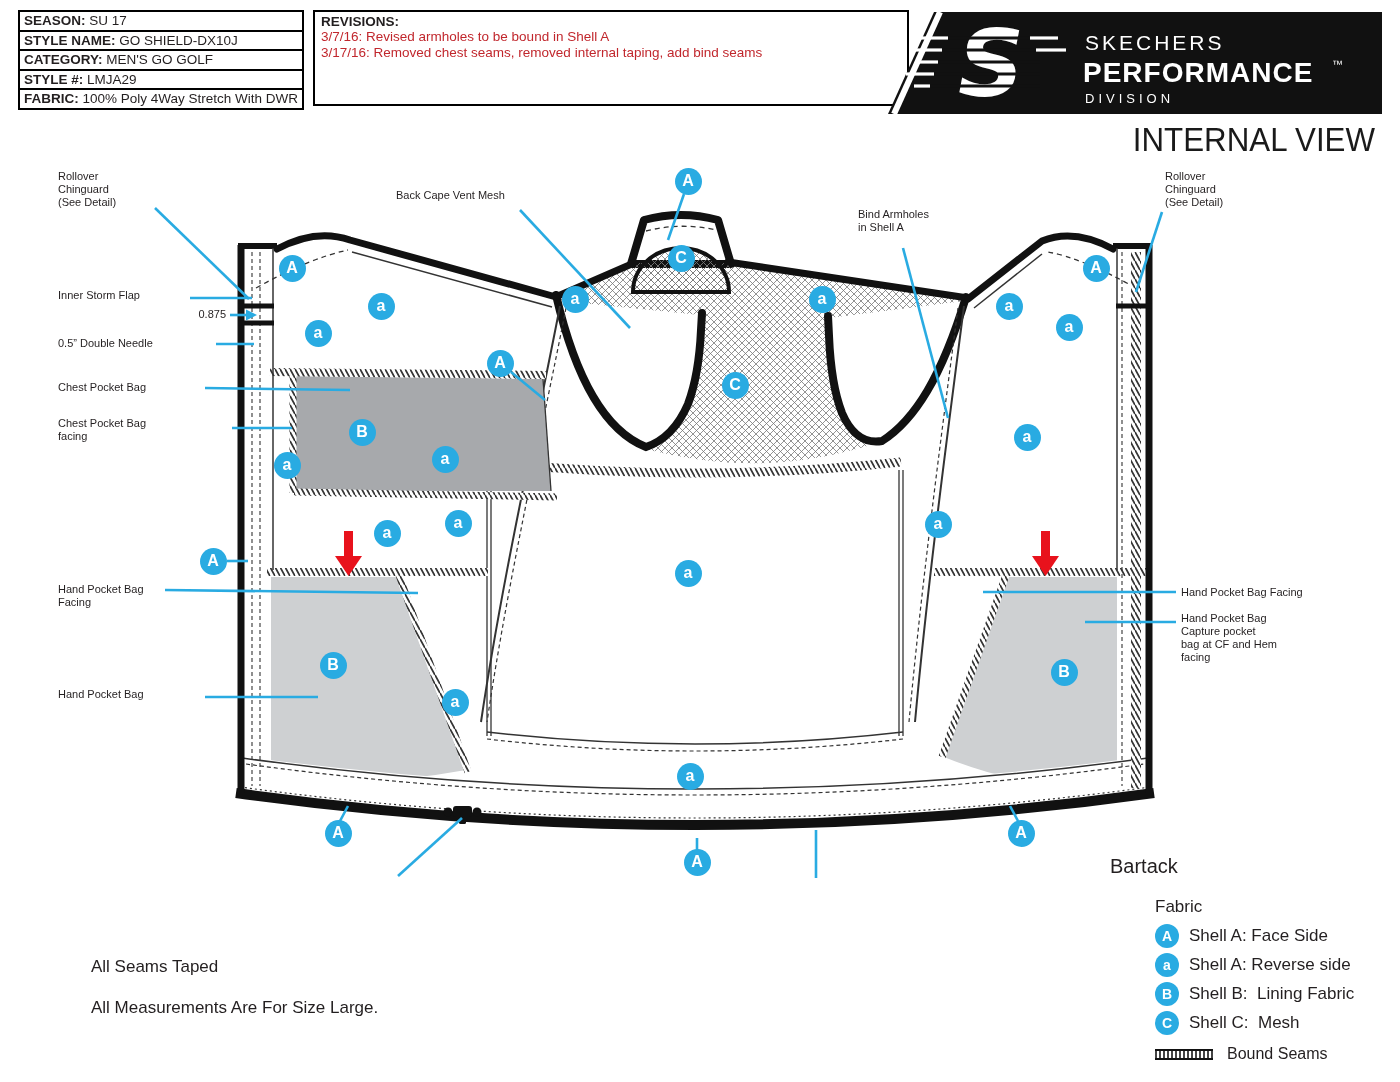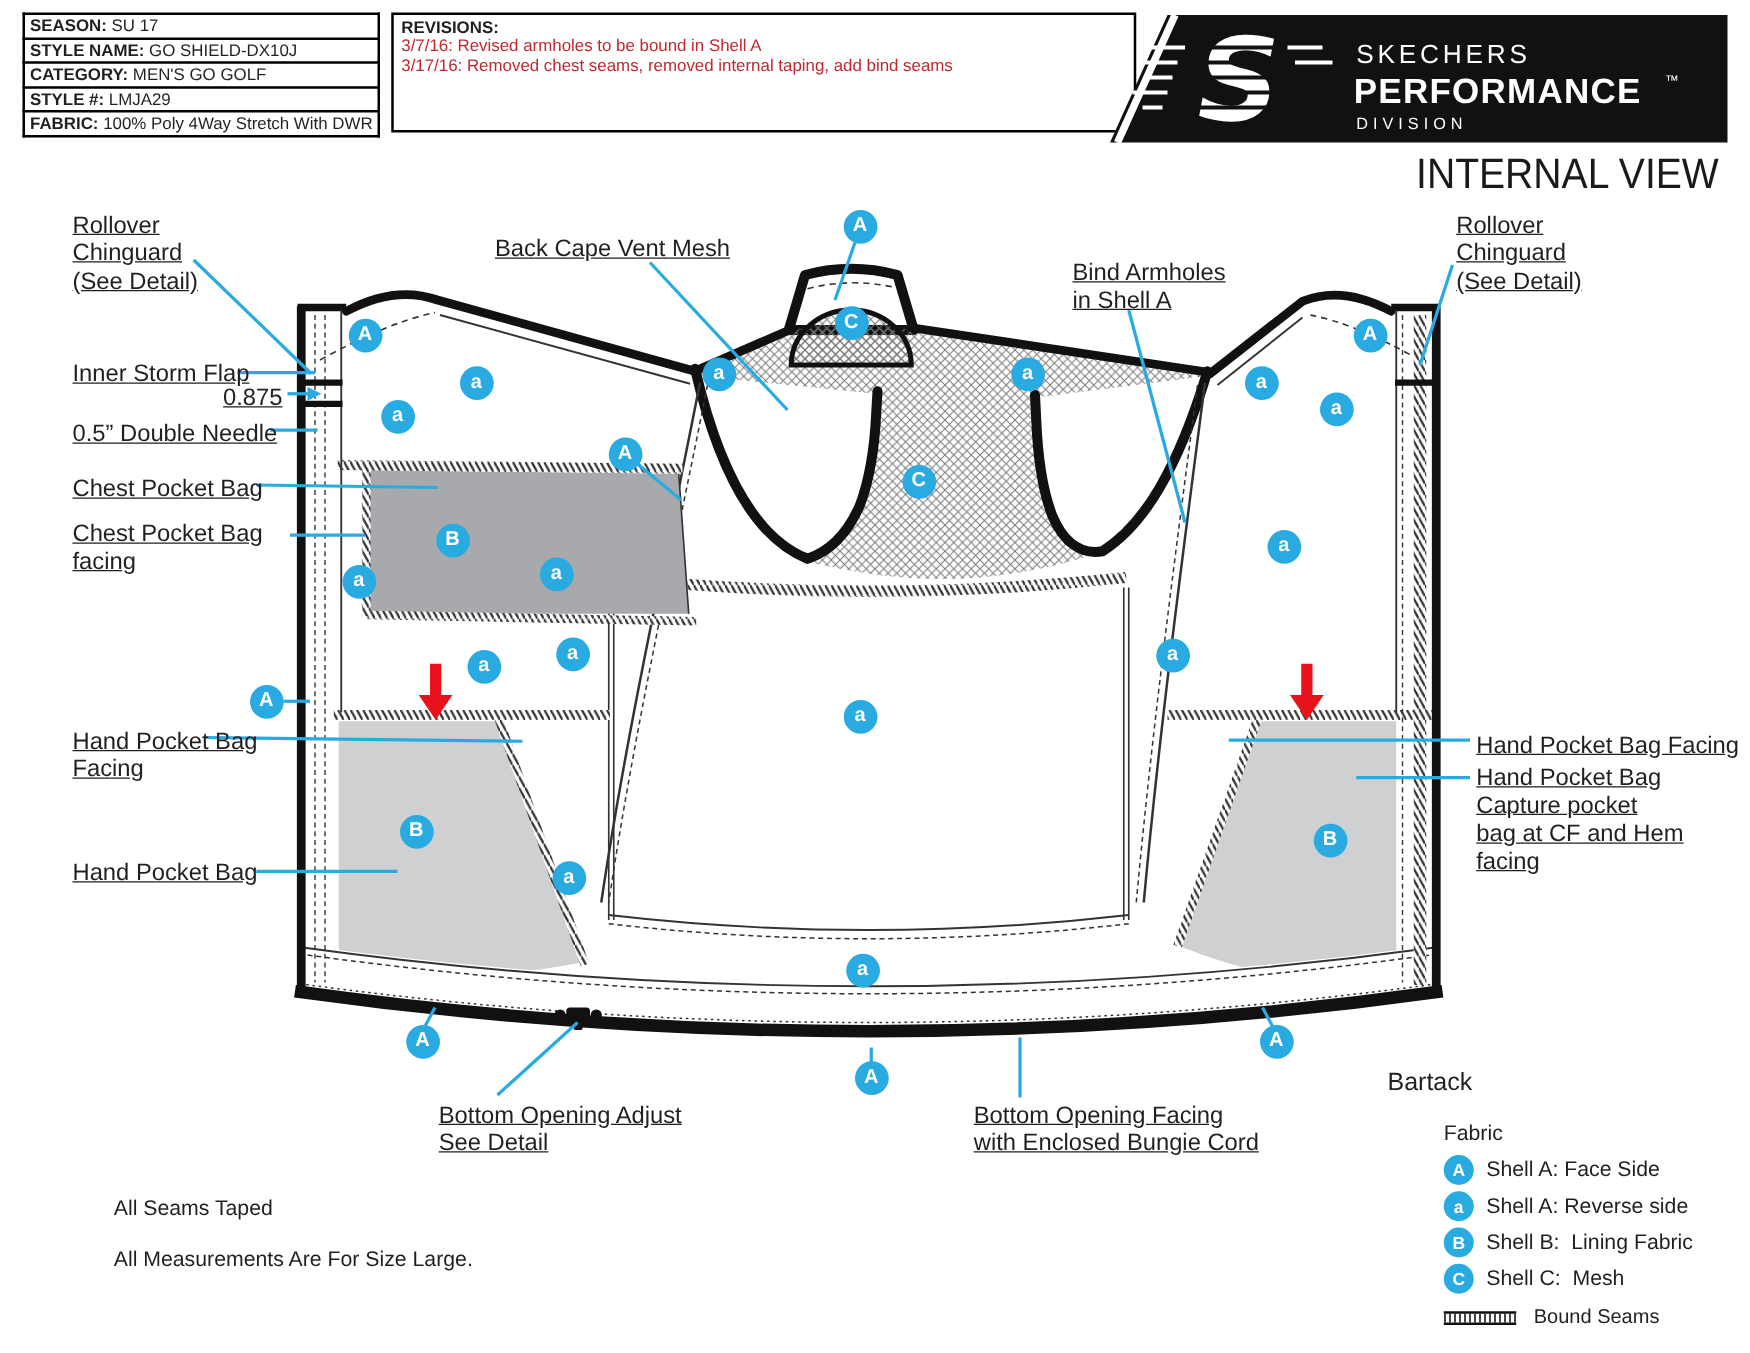--- a/index.html
+++ b/index.html
@@ -16,21 +16,21 @@
   
   #revisions{position:absolute;left:313px;top:10px;width:596px;height:96px;border:2px solid #000;padding:2px 6px;box-sizing:border-box;}
   #revisions .rev-title{font-size:13.5px;font-weight:bold;}
   #revisions .rev-line{font-size:13.5px;font-weight:normal;color:var(--rev-red);line-height:16px;}
   
   #logo{position:absolute;left:880px;top:8px;}
   
   #view-title{position:absolute;left:1035px;top:120px;width:340px;text-align:right;
     font-size:34px;letter-spacing:0px;transform:scaleX(.92);transform-origin:right;color:#1a1a1a;}
   
-  .ann{position:absolute;font-size:19px;line-height:1.18;white-space:pre-line;text-decoration:underline;}
+  .ann{position:absolute;font-size:11px;line-height:1.18;white-space:pre-line;}
   .ann.r{text-align:right;}
   
   .marker{position:absolute;width:27px;height:27px;border-radius:50%;background:var(--accent);
     color:#fff;font-weight:bold;font-size:16px;display:flex;align-items:center;justify-content:center;z-index:5;}
   
   #legend{position:absolute;left:1155px;top:897px;width:235px;}
   #legend .fabric-title{font-size:17px;margin-bottom:6px;}
   .legend-row{display:flex;align-items:center;gap:10px;margin-bottom:4px;height:25px;}
   .legend-row .marker{position:static;width:24px;height:24px;font-size:14px;flex:0 0 auto;}
   .legend-row .ltext{font-size:17px;white-space:pre;}
@@ -276,24 +276,20 @@
     <div class="ann" style="left:858px;top:208px;">Bind Armholes
 in Shell A</div>
     <div class="ann" style="left:1165px;top:170px;width:130px;">Rollover
 Chinguard
 (See Detail)</div>
     <div class="ann" style="left:1181px;top:586px;width:215px;">Hand Pocket Bag Facing</div>
     <div class="ann" style="left:1181px;top:612px;width:200px;">Hand Pocket Bag
 Capture pocket
 bag at CF and Hem
 facing</div>
-    <div class="ann" style="left:351px;top:882px;">Bottom Opening Adjust
-See Detail</div>
-    <div class="ann" style="left:779px;top:882px;">Bottom Opening Facing
-with Enclosed Bungie Cord</div>
     <div class="note" style="left:62px;top:957px;">All Seams Taped</div>
     <div class="note" style="left:62px;top:998px;">All Measurements Are For Size Large.</div>
   </div>
 
   <div id="bartack-label">Bartack</div>
 
   <div id="legend">
     <div class="fabric-title">Fabric</div>
     <div class="legend-row">
       <div class="marker">A</div>

